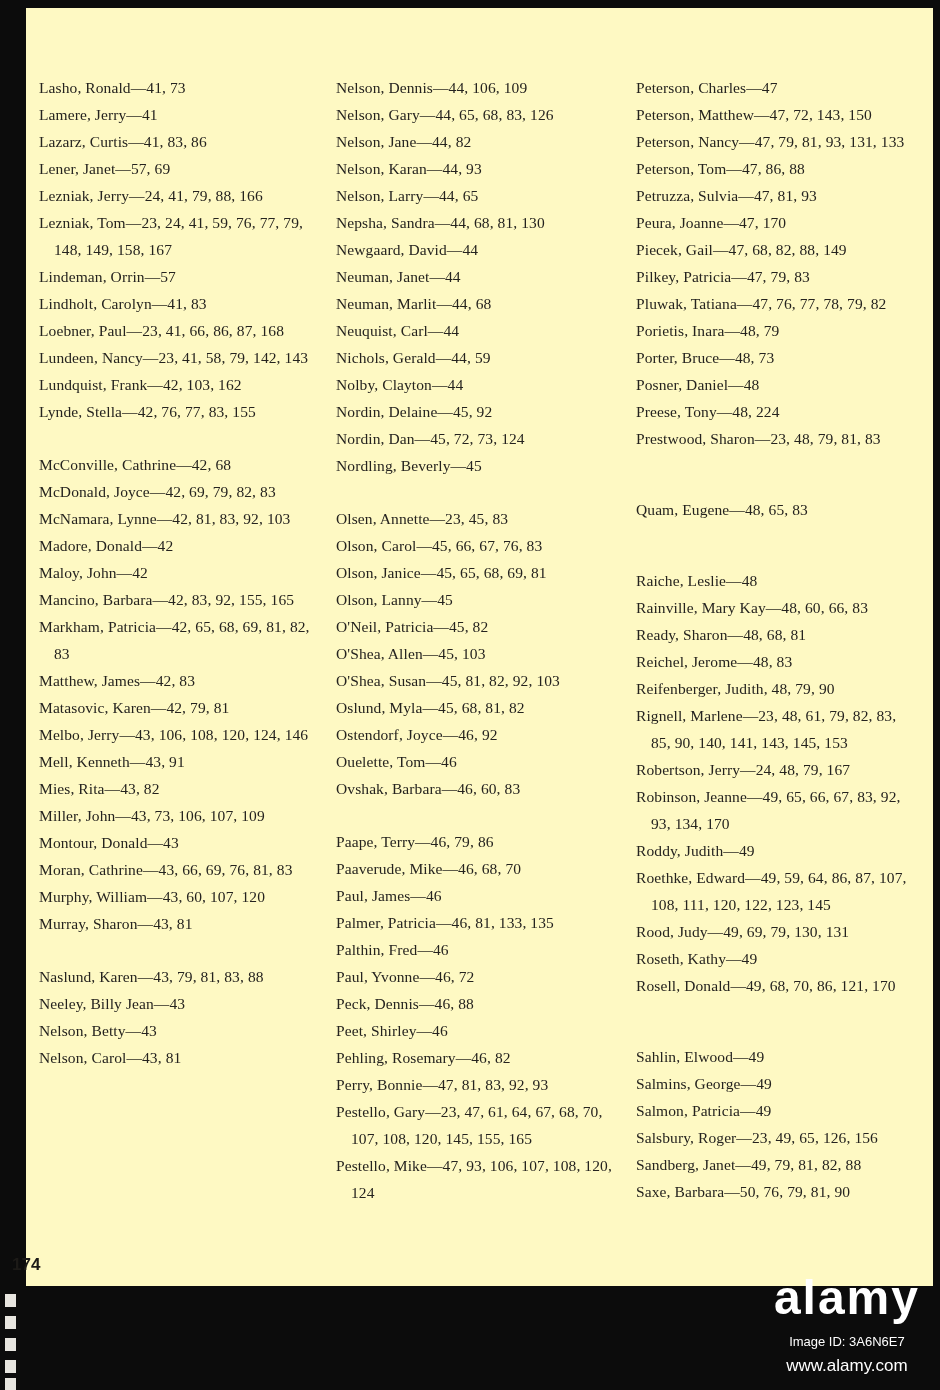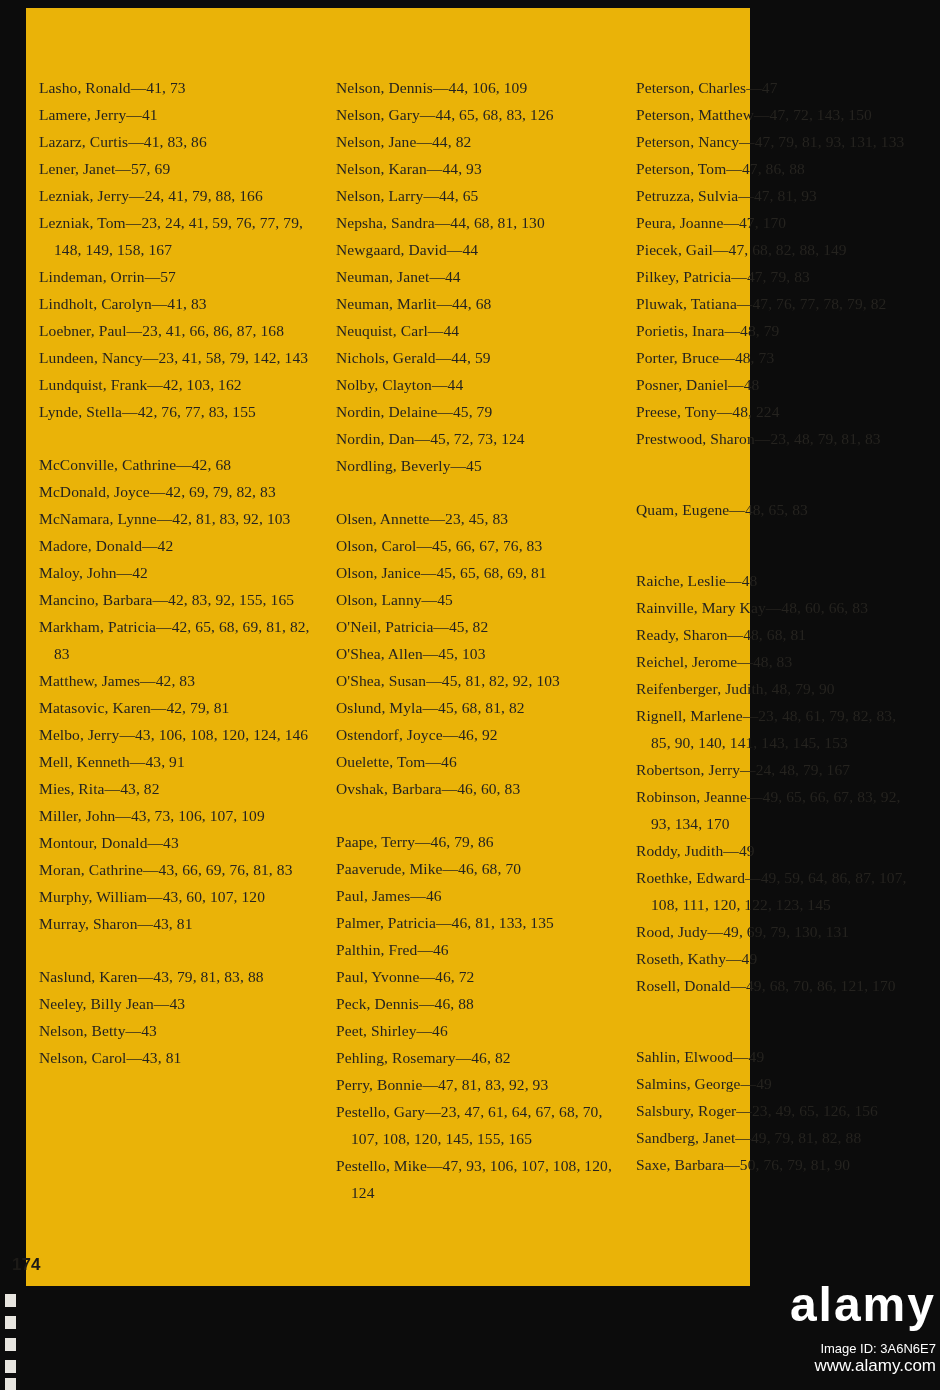--- a/index.html
+++ b/index.html
@@ -13,23 +13,23 @@
     height: 1390px;
     background: #0c0c0c;
     overflow: hidden;
     font-family: "Liberation Serif", serif;
   }
   
   .page {
     position: absolute;
     left: 26px;
     top: 8px;
-    width: 724px;
+    width: 907px;
     height: 1278px;
-    background: #eab308;
+    background: #fef9c3;
     color: #25231f;
   }
   
   .columns {
     position: absolute;
     left: 13px;
     top: 66px;
     width: 882px;
     display: flex;
   }
@@ -75,38 +75,38 @@
     background: #e8e6e0;
   }
   .film-mark:nth-child(1) { top: 1294px; }
   .film-mark:nth-child(2) { top: 1316px; }
   .film-mark:nth-child(3) { top: 1338px; }
   .film-mark:nth-child(4) { top: 1360px; }
   .film-mark:nth-child(5) { top: 1378px; }
   
   .watermark {
     position: absolute;
-    right: 4px;
+    right: 20px;
     bottom: 14px;
-    text-align: right;
+    text-align: center;
     color: #ffffff;
     font-family: "Liberation Sans", sans-serif;
   }
   .alamy-logo {
     font-size: 48px;
     font-weight: bold;
     letter-spacing: 2px;
     line-height: 48px;
   }
   .image-id {
     margin-top: 12px;
     font-size: 13px;
   }
   .alamy-url {
-    margin-top: 0;
+    margin-top: 7px;
     font-size: 17px;
   }
 </style>
 </head>
 <body>
 
 <div class="scan">
 
   <div class="film-strip">
     <div class="film-mark"></div>
@@ -166,21 +166,21 @@
             <div class="entry">Nelson, Jane—44, 82</div>
             <div class="entry">Nelson, Karan—44, 93</div>
             <div class="entry">Nelson, Larry—44, 65</div>
             <div class="entry">Nepsha, Sandra—44, 68, 81, 130</div>
             <div class="entry">Newgaard, David—44</div>
             <div class="entry">Neuman, Janet—44</div>
             <div class="entry">Neuman, Marlit—44, 68</div>
             <div class="entry">Neuquist, Carl—44</div>
             <div class="entry">Nichols, Gerald—44, 59</div>
             <div class="entry">Nolby, Clayton—44</div>
-            <div class="entry">Nordin, Delaine—45, 79</div>
+            <div class="entry">Nordin, Delaine—45, 92</div>
             <div class="entry">Nordin, Dan—45, 72, 73, 124</div>
             <div class="entry">Nordling, Beverly—45</div>
           </div>
           <div class="group">
             <div class="entry">Olsen, Annette—23, 45, 83</div>
             <div class="entry">Olson, Carol—45, 66, 67, 76, 83</div>
             <div class="entry">Olson, Janice—45, 65, 68, 69, 81</div>
             <div class="entry">Olson, Lanny—45</div>
             <div class="entry">O'Neil, Patricia—45, 82</div>
             <div class="entry">O'Shea, Allen—45, 103</div>
@@ -236,20 +236,21 @@
             <div class="entry">Robinson, Jeanne—49, 65, 66, 67, 83, 92, 93, 134, 170</div>
             <div class="entry">Roddy, Judith—49</div>
             <div class="entry">Roethke, Edward—49, 59, 64, 86, 87, 107, 108, 111, 120, 122, 123, 145</div>
             <div class="entry">Rood, Judy—49, 69, 79, 130, 131</div>
             <div class="entry">Roseth, Kathy—49</div>
             <div class="entry">Rosell, Donald—49, 68, 70, 86, 121, 170</div>
           </div>
           <div class="group">
             <div class="entry">Sahlin, Elwood—49</div>
             <div class="entry">Salmins, George—49</div>
+            <div class="entry">Salmon, Patricia—49</div>
             <div class="entry">Salsbury, Roger—23, 49, 65, 126, 156</div>
             <div class="entry">Sandberg, Janet—49, 79, 81, 82, 88</div>
             <div class="entry">Saxe, Barbara—50, 76, 79, 81, 90</div>
           </div>
         </div>
     </div>
     <div class="page-number">174</div>
   </div>
 
   <div class="watermark">

